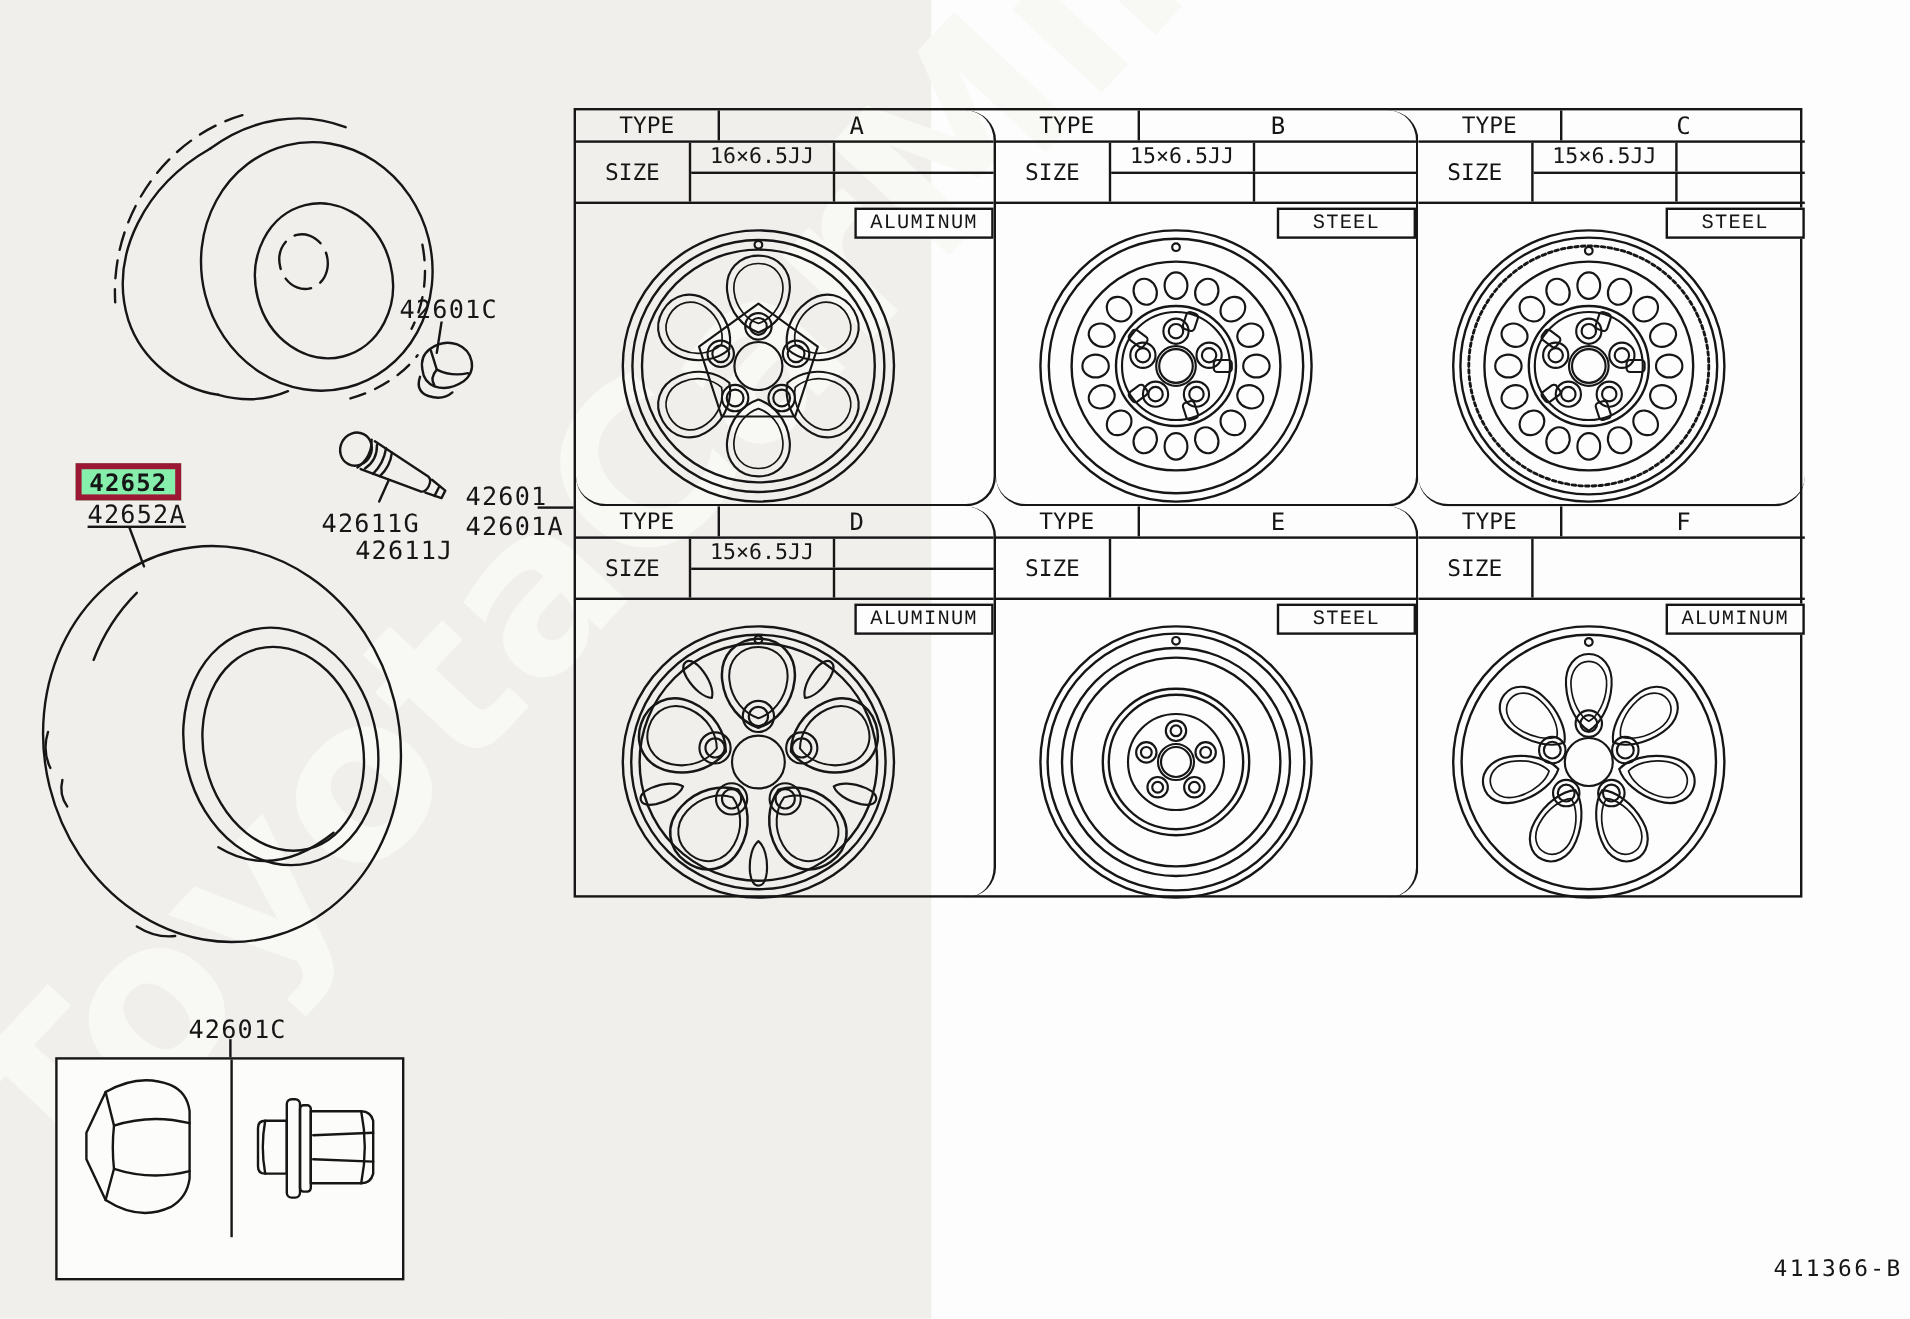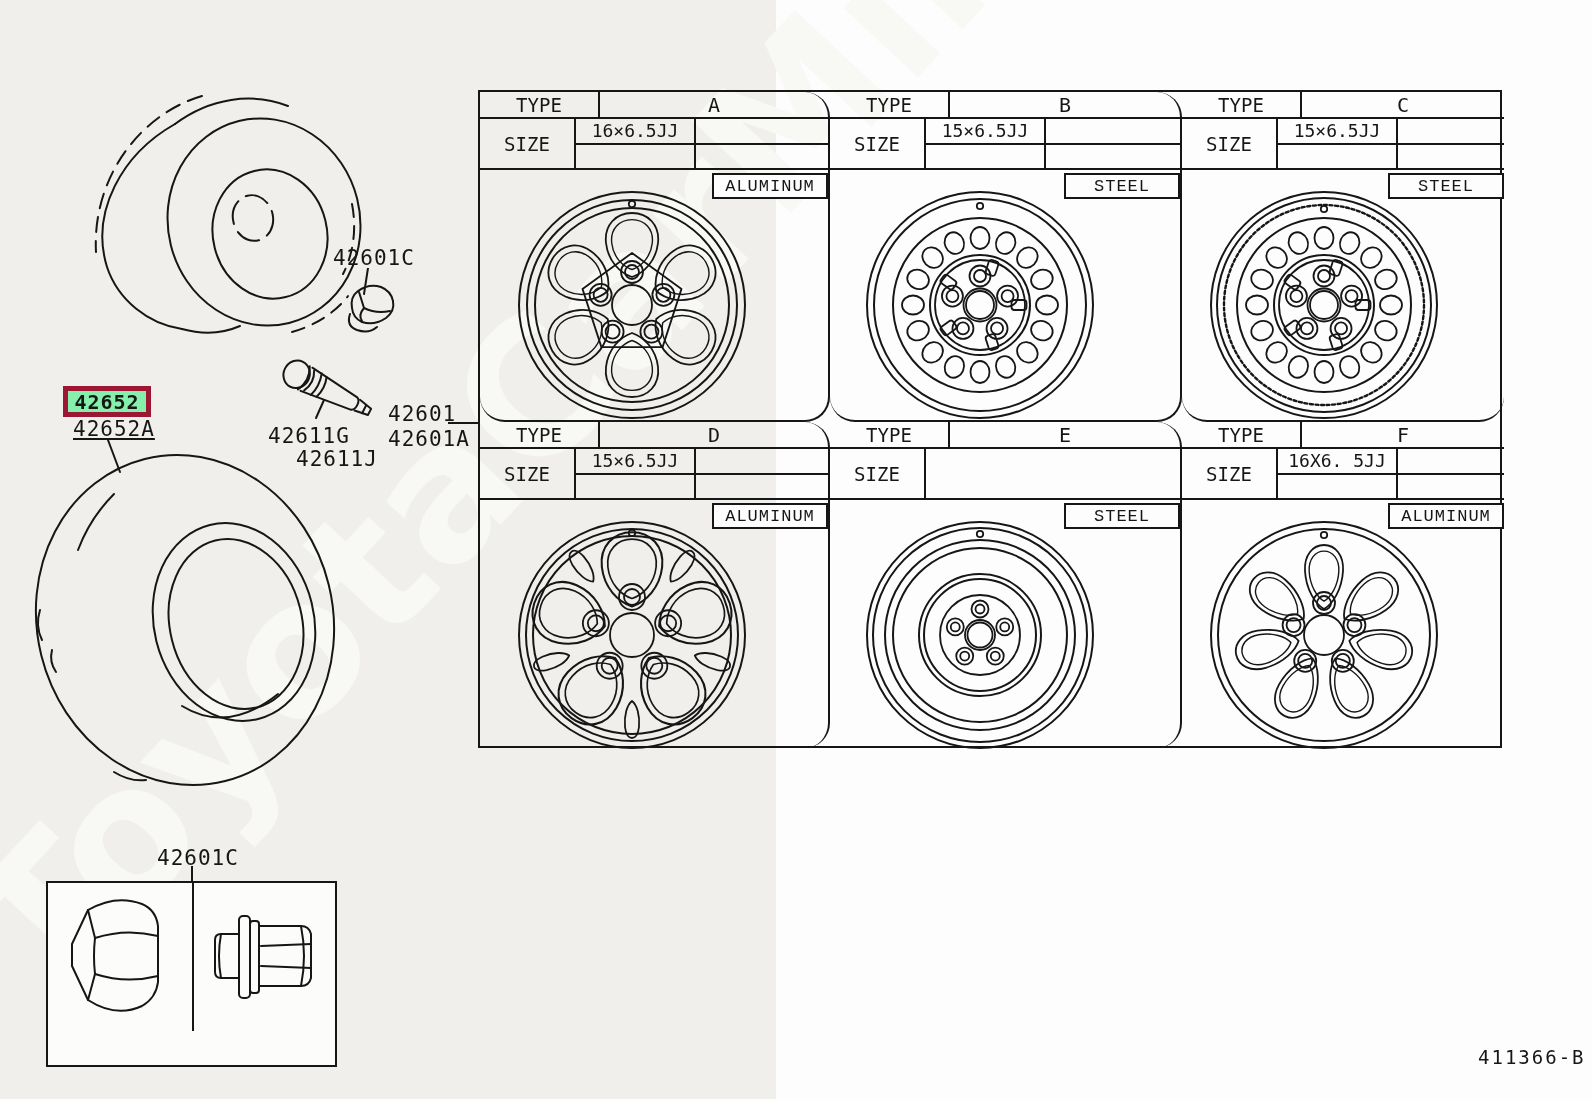--- a/index.html
+++ b/index.html
@@ -564,30 +564,20 @@
       <div class="mat-box">STEEL</div>
     </div>
 
     <div class="cell" style="left:702px;top:330px;width:322px;height:326px;">
       <div class="row-type">
         <div class="lbl">TYPE</div>
         <div class="val">F</div>
       </div>
       <div class="size-area">
         <div class="lbl">SIZE</div>
-        <div class="size-cols">
-          <div class="sr top">
-              <div class="sc1">16X6. 5JJ</div>
-              <div class="sc2"></div>
-            </div>
-          <div class="sr">
-              <div class="sc1"></div>
-              <div class="sc2"></div>
-            </div>
-        </div>
       </div>
       <div class="wheel col3">
           <svg width="236" height="236" viewBox="-118 -118 236 236">
             <g stroke="#161616" fill="none" stroke-width="1.8" stroke-linecap="round" stroke-linejoin="round">
               <circle cx="0" cy="0" r="113" stroke-width="2"></circle>
               <circle cx="0" cy="0" r="106" stroke-width="2"></circle>
               <g transform="rotate(0) translate(0,-62)">
                 <path d="M0,36 C9,31 18,16 19,-2 C20,-18 11,-28 0,-28 C-11,-28 -20,-18 -19,-2 C-18,16 -9,31 0,36 Z"></path>
                 <path d="M0,36 C9,31 18,16 19,-2 C20,-18 11,-28 0,-28 C-11,-28 -20,-18 -19,-2 C-18,16 -9,31 0,36 Z" transform="scale(0.78)"></path>
               </g>

